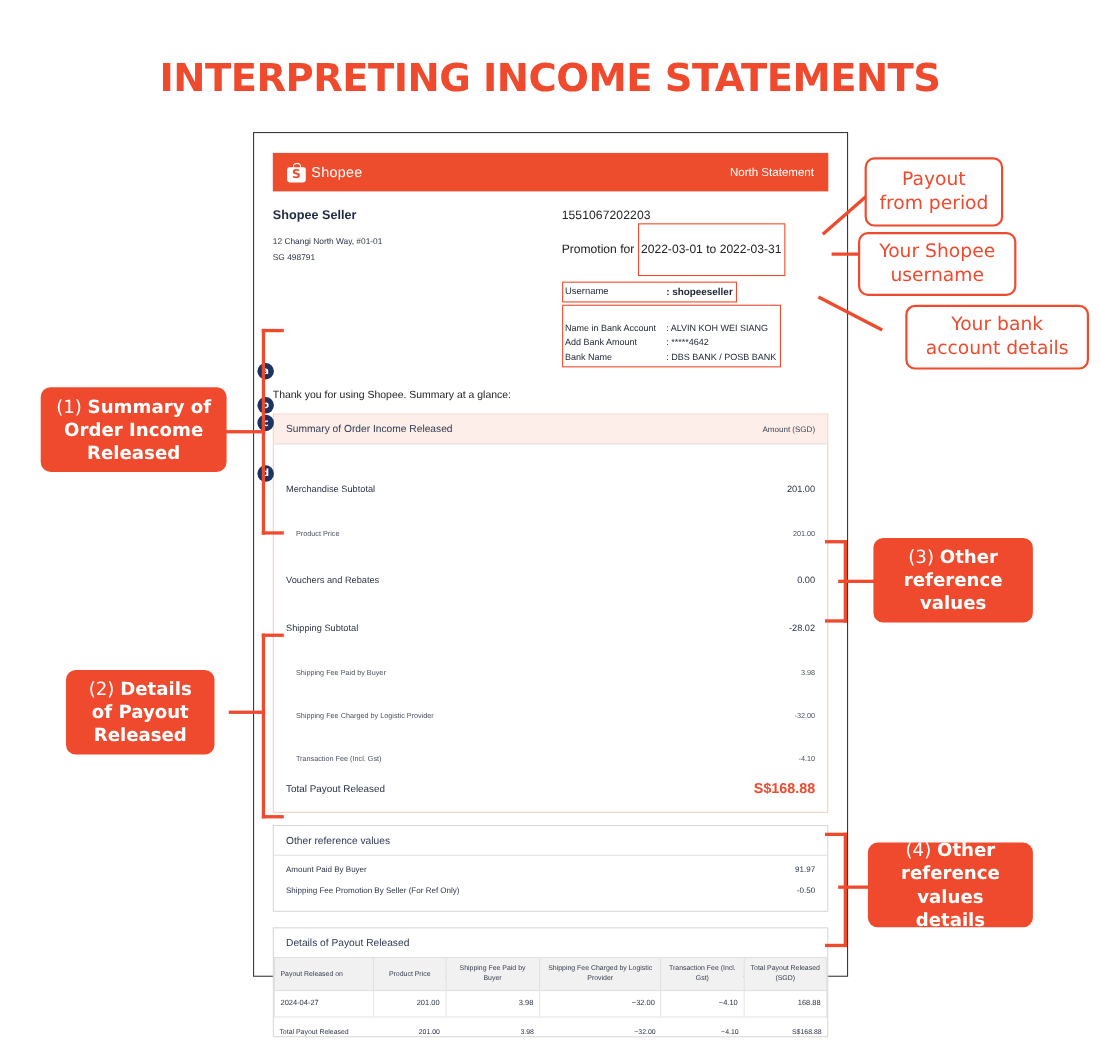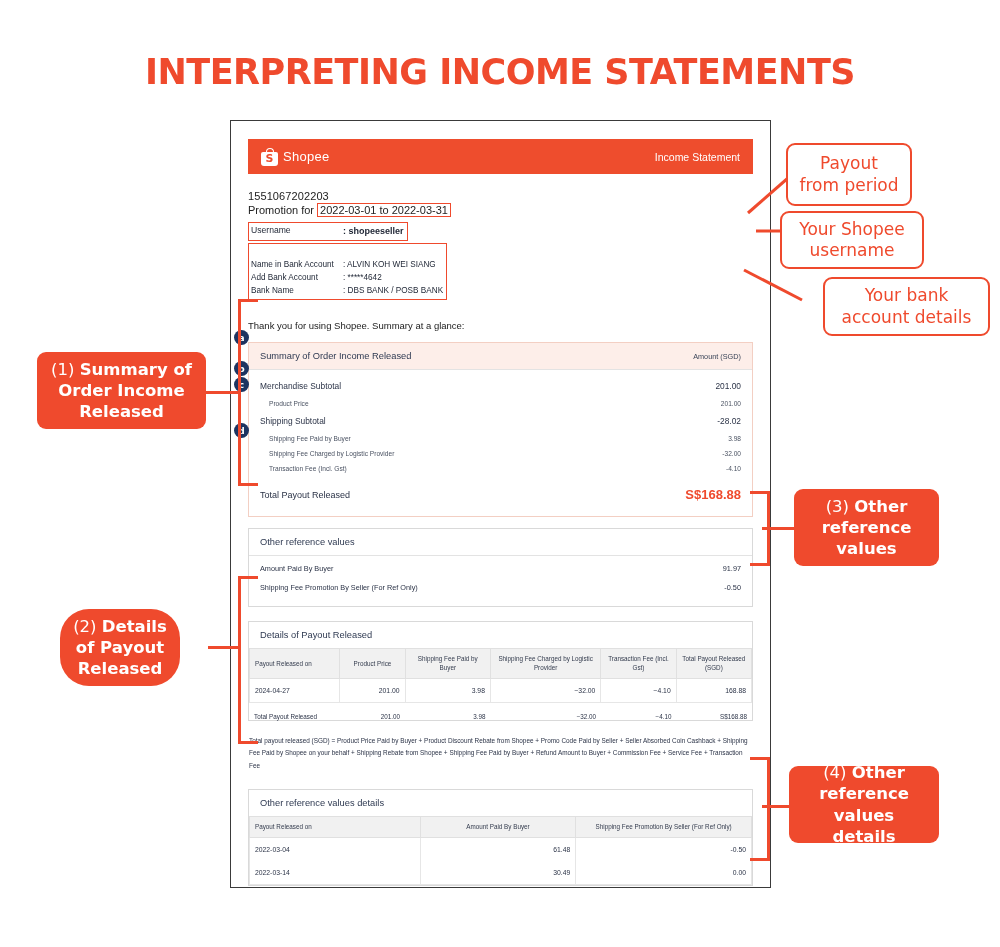--- a/index.html
+++ b/index.html
@@ -69,21 +69,21 @@
   .shopee-right { color: #fff; font-size: 10.5px; }
 
   
   .meta-row { display: flex; margin-top: 16px; }
   .meta-left { width: 52%; }
   .meta-right { width: 48%; position: relative; }
   .seller-name { font-size: 11.5px; font-weight: bold; color: #1f2a44; }
   .addr { font-size: 7.6px; color: #2b3347; margin-top: 11px; line-height: 1.9; }
   .stmt-no { font-size: 11px; color: #222; letter-spacing: 0.1px; }
   .stmt-for { font-size: 11px; color: #222; margin-top: 1px; white-space: nowrap;}
-  .hl-box { border: 1.6px solid #ef4a2d; padding: 0 2px; display: inline-block; }
+  .hl-box { border: 1.6px solid #ef4a2d; padding: 17px 2px; display: inline-block; }
   .kv-block { margin-top: 3px; font-size: 8.2px; color: #1d2433; }
   .kv-line { display: flex; line-height: 1.62; white-space: nowrap; }
   .kv-k { width: 92px; }
   .kv-v { font-weight: normal; }
   .kv-username { font-size: 8.6px; }
   .kv-username .kv-v { font-weight: bold; font-size: 9px; }
   .outline-uname {
     border: 1.6px solid #ef4a2d; padding: 1px 3px 1px 2px;
     display: inline-block; margin-top: 5px;
   }
@@ -100,21 +100,21 @@
     display: flex; justify-content: space-between; align-items: center;
     padding: 8px 11px;
     font-size: 9.3px; color: #2f3a52;
     border-bottom: 1px solid #e3e3e3;
   }
   .sec-head.peach { background: #fdeee9; }
   .sec-head .amt-lbl { font-size: 7.3px; color: #3b4558; }
 
   .sec.summary { border-color: #f3cfc3; }
   .sum-body { padding: 6px 11px 10px 11px; }
-  .sum-row { display: flex; justify-content: space-between; align-items: flex-start; }
+  .sum-row { display: flex; justify-content: space-between; align-items: flex-start; margin-top: 24px; }
   .sum-row.major { font-size: 8.4px; color: #2b3347; padding: 5px 0; }
   .sum-row.minor { font-size: 6.6px; color: #4a5262; padding: 4px 0 4px 9px; }
   .sum-row .val { font-variant-numeric: tabular-nums; }
   .total-row {
     display: flex; justify-content: space-between; align-items: center;
     padding: 11px 0 4px 0;
   }
   .total-row .lbl { font-size: 9px; color: #2b3347; }
   .total-row .val { font-size: 13px; font-weight: bold; color: #ef4a2d; }
 
@@ -203,24 +203,31 @@
 
     <div class="shopee-bar">
       <div class="shopee-logo">
         <span class="bag-icon">
           <span class="handle"></span>
             <span class="body"></span>
             <span class="s">S</span>
         </span>
         <span class="shopee-word">Shopee</span>
       </div>
-      <div class="shopee-right">Income Statement</div>
+      <div class="shopee-right">North Statement</div>
     </div>
 
     <div class="meta-row">
+      <div class="meta-left">
+        <div class="seller-name">Shopee Seller</div>
+        <div class="addr">
+          <div>12 Changi North Way, #01-01</div>
+          <div>SG 498791</div>
+        </div>
+      </div>
       <div class="meta-right">
         <div class="stmt-no">1551067202203</div>
         <div class="stmt-for">
           <span>Promotion for</span>
           <span class="hl-box">2022-03-01 to 2022-03-31</span>
         </div>
 
         <div class="outline-uname">
           <div class="kv-block kv-username" style="margin-top:0">
             <div class="kv-line">
@@ -230,21 +237,21 @@
           </div>
         </div>
 
         <div class="outline-bank">
           <div class="kv-block" style="margin-top:12px">
             <div class="kv-line">
               <span class="kv-k">Name in Bank Account</span>
               <span class="kv-v">: ALVIN KOH WEI SIANG</span>
             </div>
             <div class="kv-line">
-              <span class="kv-k">Add Bank Account</span>
+              <span class="kv-k">Add Bank Amount</span>
               <span class="kv-v">: *****4642</span>
             </div>
             <div class="kv-line">
               <span class="kv-k">Bank Name</span>
               <span class="kv-v">: DBS BANK / POSB BANK</span>
             </div>
           </div>
         </div>
       </div>
     </div>
@@ -257,20 +264,24 @@
         <span class="amt-lbl">Amount (SGD)</span>
       </div>
       <div class="sum-body">
         <div class="sum-row major">
             <span>Merchandise Subtotal</span>
             <span class="val">201.00</span>
           </div>
         <div class="sum-row minor">
             <span>Product Price</span>
             <span class="val">201.00</span>
+          </div>
+        <div class="sum-row major">
+            <span>Vouchers and Rebates</span>
+            <span class="val">0.00</span>
           </div>
         <div class="sum-row major">
             <span>Shipping Subtotal</span>
             <span class="val">-28.02</span>
           </div>
         <div class="sum-row minor">
             <span>Shipping Fee Paid by Buyer</span>
             <span class="val">3.98</span>
           </div>
         <div class="sum-row minor">
@@ -423,21 +434,21 @@
 
 <div class="callout-o" style="left:777px; top:277px; width:167px; height:59px;margin-left:46px;">
   <span style="white-space:pre-line">Your bank
 account details</span>
 </div>
 
 <div class="callout" style="left:37px; top:352px; width:169px; height:77px;">
   <span><span class="num">(1) </span><span>Summary of Order Income Released</span></span>
 </div>
 
-<div class="callout" style="left:60px; top:609px; width:120px; height:77px;border-radius:29px;">
+<div class="callout" style="left:60px; top:609px; width:135px; height:77px;">
   <span><span class="num">(2) </span><span>Details of Payout Released</span></span>
 </div>
 
 <div class="callout" style="left:794px; top:489px; width:145px; height:77px;">
   <span><span class="num">(3) </span><span>Other reference values</span></span>
 </div>
 
 <div class="callout" style="left:789px; top:766px; width:150px; height:77px;">
   <span><span class="num">(4) </span><span>Other reference values details</span></span>
 </div>

